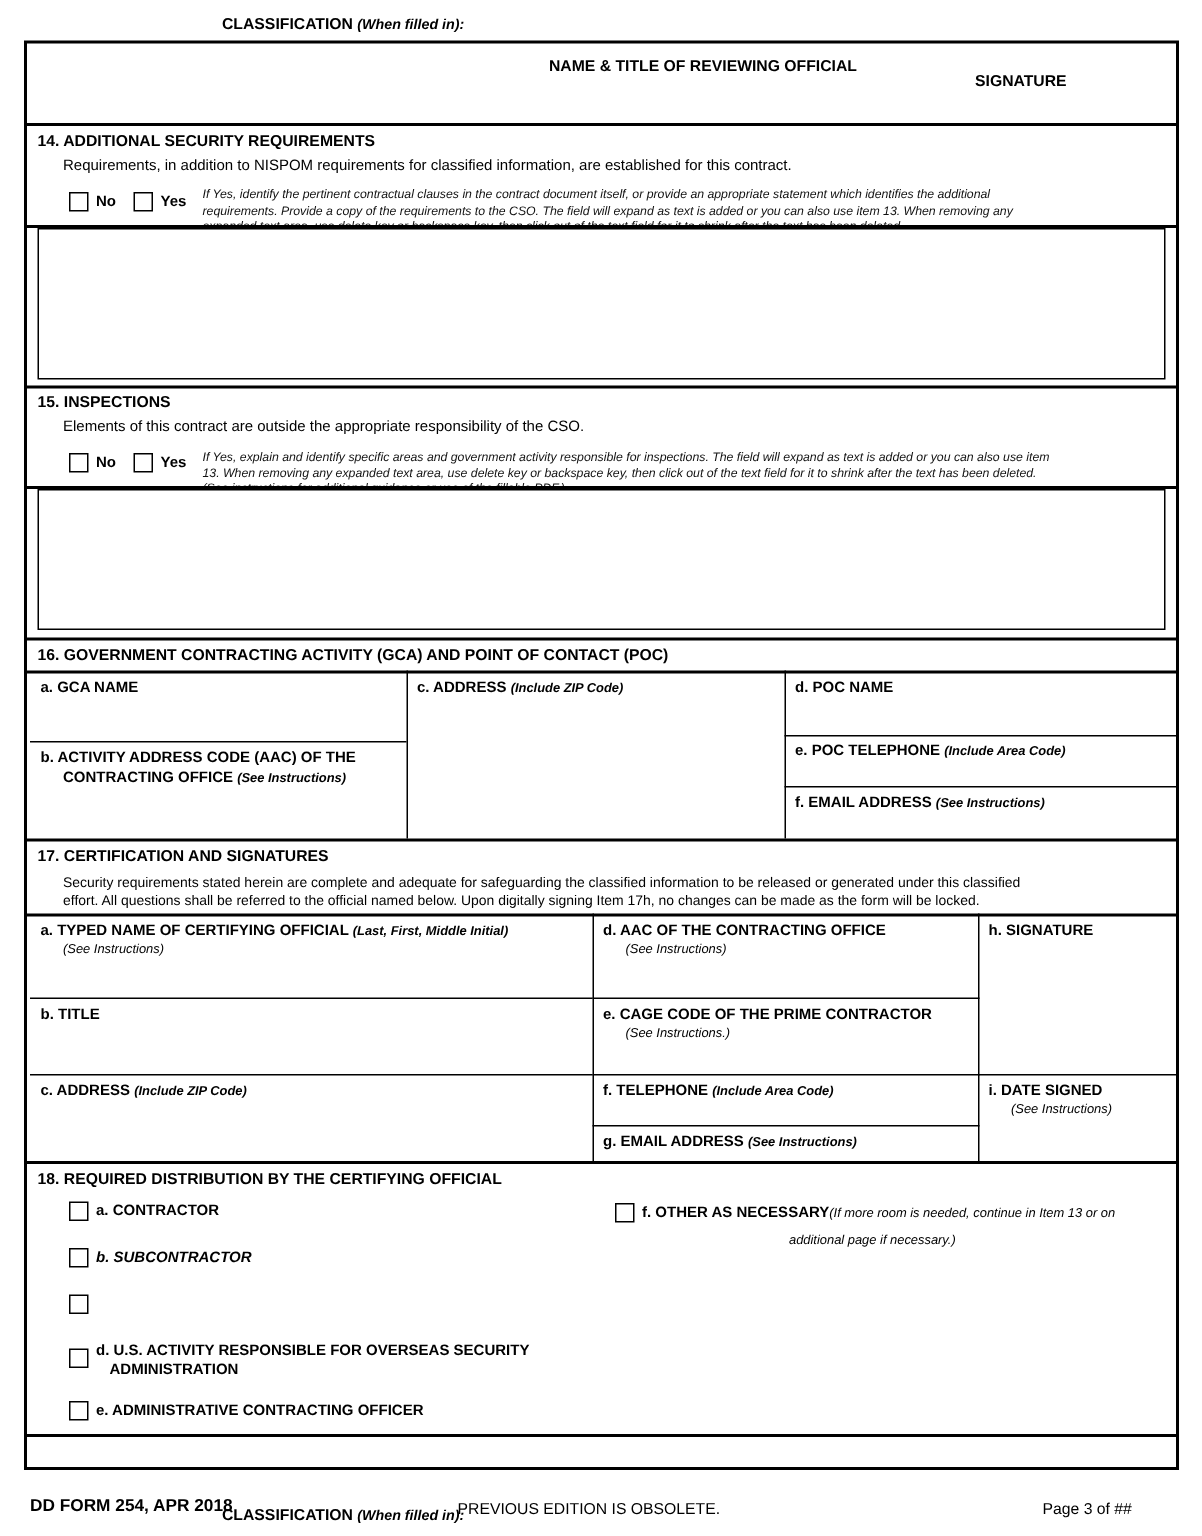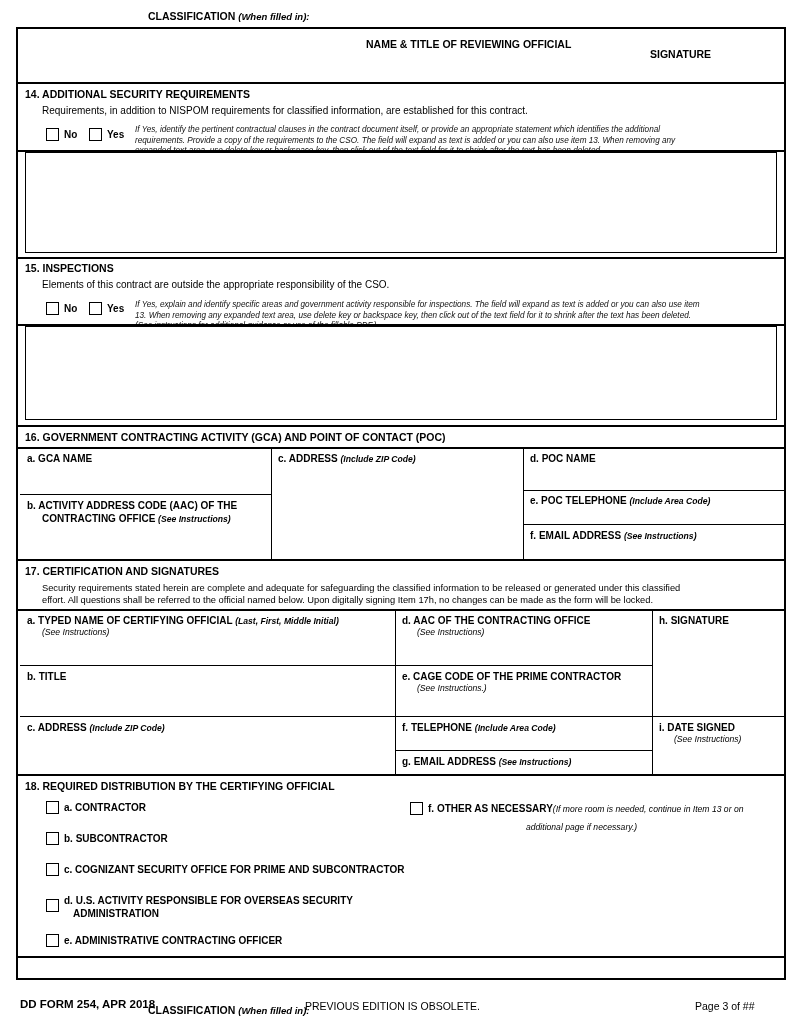--- a/index.html
+++ b/index.html
@@ -270,28 +270,27 @@
 
     <div class="hr" style="top:745px;"></div>
 
     <div class="sec-title blk" style="left:7px; top:751px;">18. REQUIRED DISTRIBUTION BY THE CERTIFYING OFFICIAL</div>
 
     <div class="chk-row" style="left:28px; top:772px;">
       <span class="chk"></span>
       <span class="chk-lbl">a. CONTRACTOR</span>
     </div>
 
-    <div class="chk-row" style="left:28px; top:803px;">
+    <div class="chk-row" style="left:28px; top:803px;font-style:italic;">
       <span class="chk"></span>
       <span class="chk-lbl">b. SUBCONTRACTOR</span>
     </div>
 
     <div class="chk-row" style="left:28px; top:834px;">
       <span class="chk"></span>
-      <span class="chk-lbl">c. COGNIZANT SECURITY OFFICE FOR PRIME AND SUBCONTRACTOR</span>
     </div>
 
     <div class="chk-row" style="left:28px; top:866px; align-items:flex-start;">
       <span class="chk" style="margin-top:4px;"></span>
       <span class="chk-lbl" style="line-height:1.28;">
         <span>d. U.S. ACTIVITY RESPONSIBLE FOR OVERSEAS SECURITY</span><br>
         <span style="padding-left:9px;">ADMINISTRATION</span>
       </span>
     </div>
 

